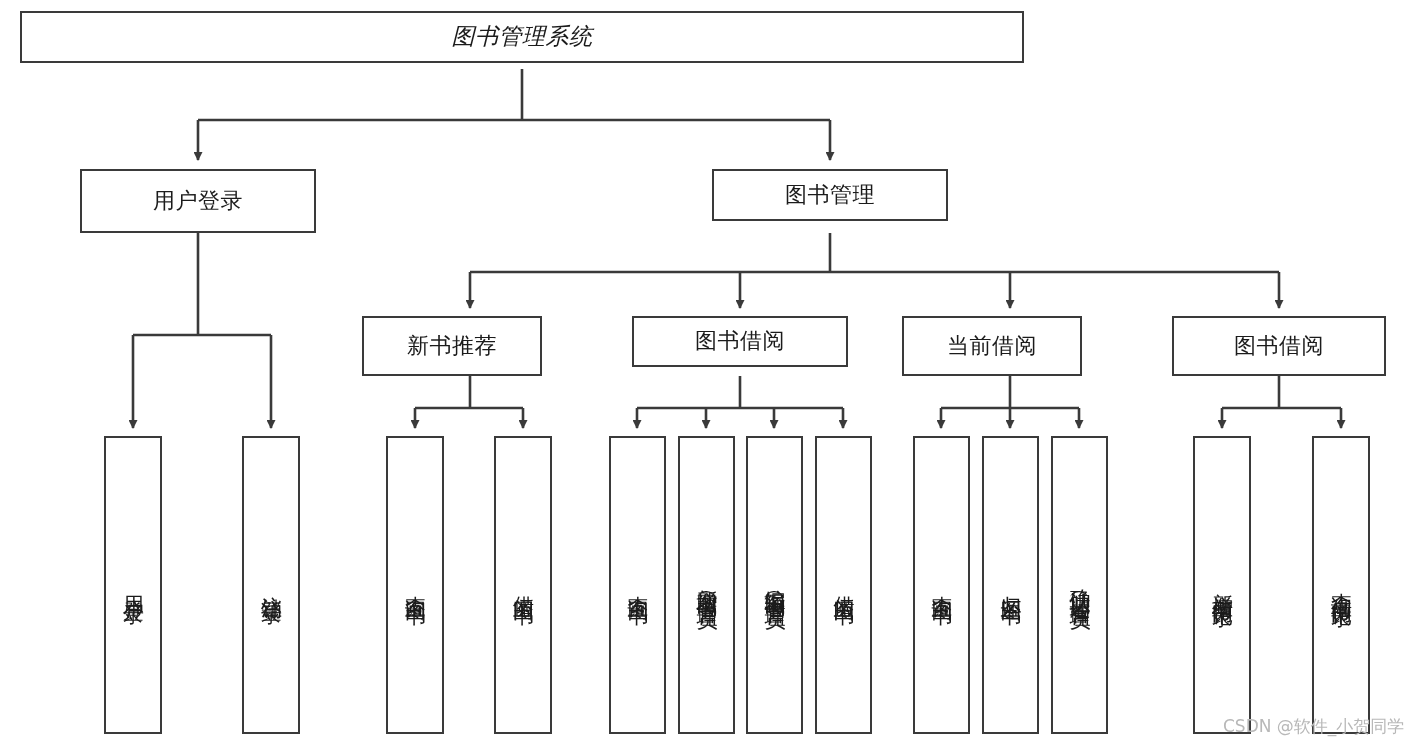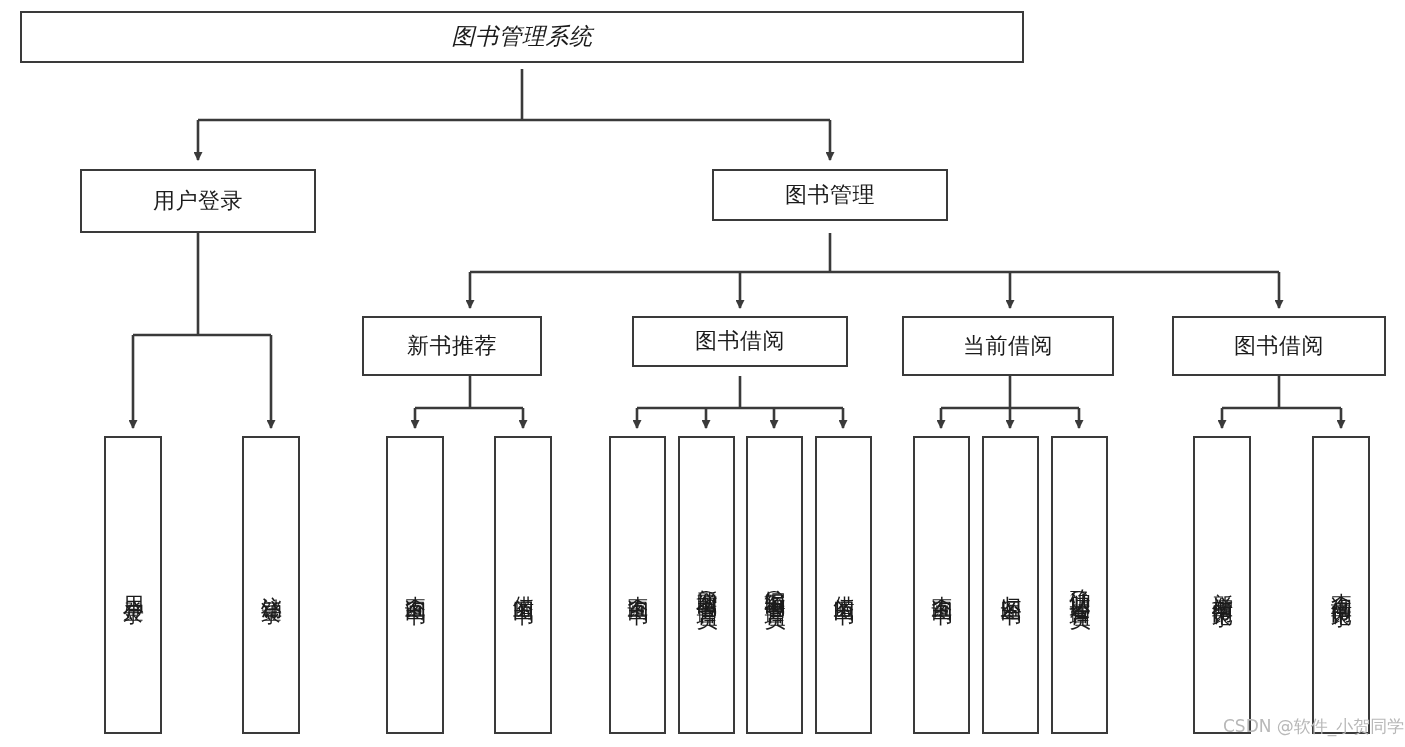--- a/index.html
+++ b/index.html
@@ -134,21 +134,21 @@
   <div class="node horiz" style="left:712px; top:169px; width:236px; height:52px;">
     <span class="label">图书管理</span>
   </div>
 
   <div class="node horiz" style="left:362px; top:316px; width:180px; height:60px;">
     <span class="label">新书推荐</span>
   </div>
   <div class="node horiz" style="left:632px; top:316px; width:216px; height:51px;">
     <span class="label">图书借阅</span>
   </div>
-  <div class="node horiz" style="left:902px; top:316px; width:212px; height:60px;">
+  <div class="node horiz" style="left:902px; top:316px; width:180px; height:60px;">
     <span class="label">当前借阅</span>
   </div>
   <div class="node horiz" style="left:1172px; top:316px; width:214px; height:60px;">
     <span class="label">图书借阅</span>
   </div>
 
   <div class="node vert" style="left:104px; top:436px; width:58px; height:298px;">
     <span class="label">用户登录</span>
   </div>
   <div class="node vert" style="left:242px; top:436px; width:58px; height:298px;">

